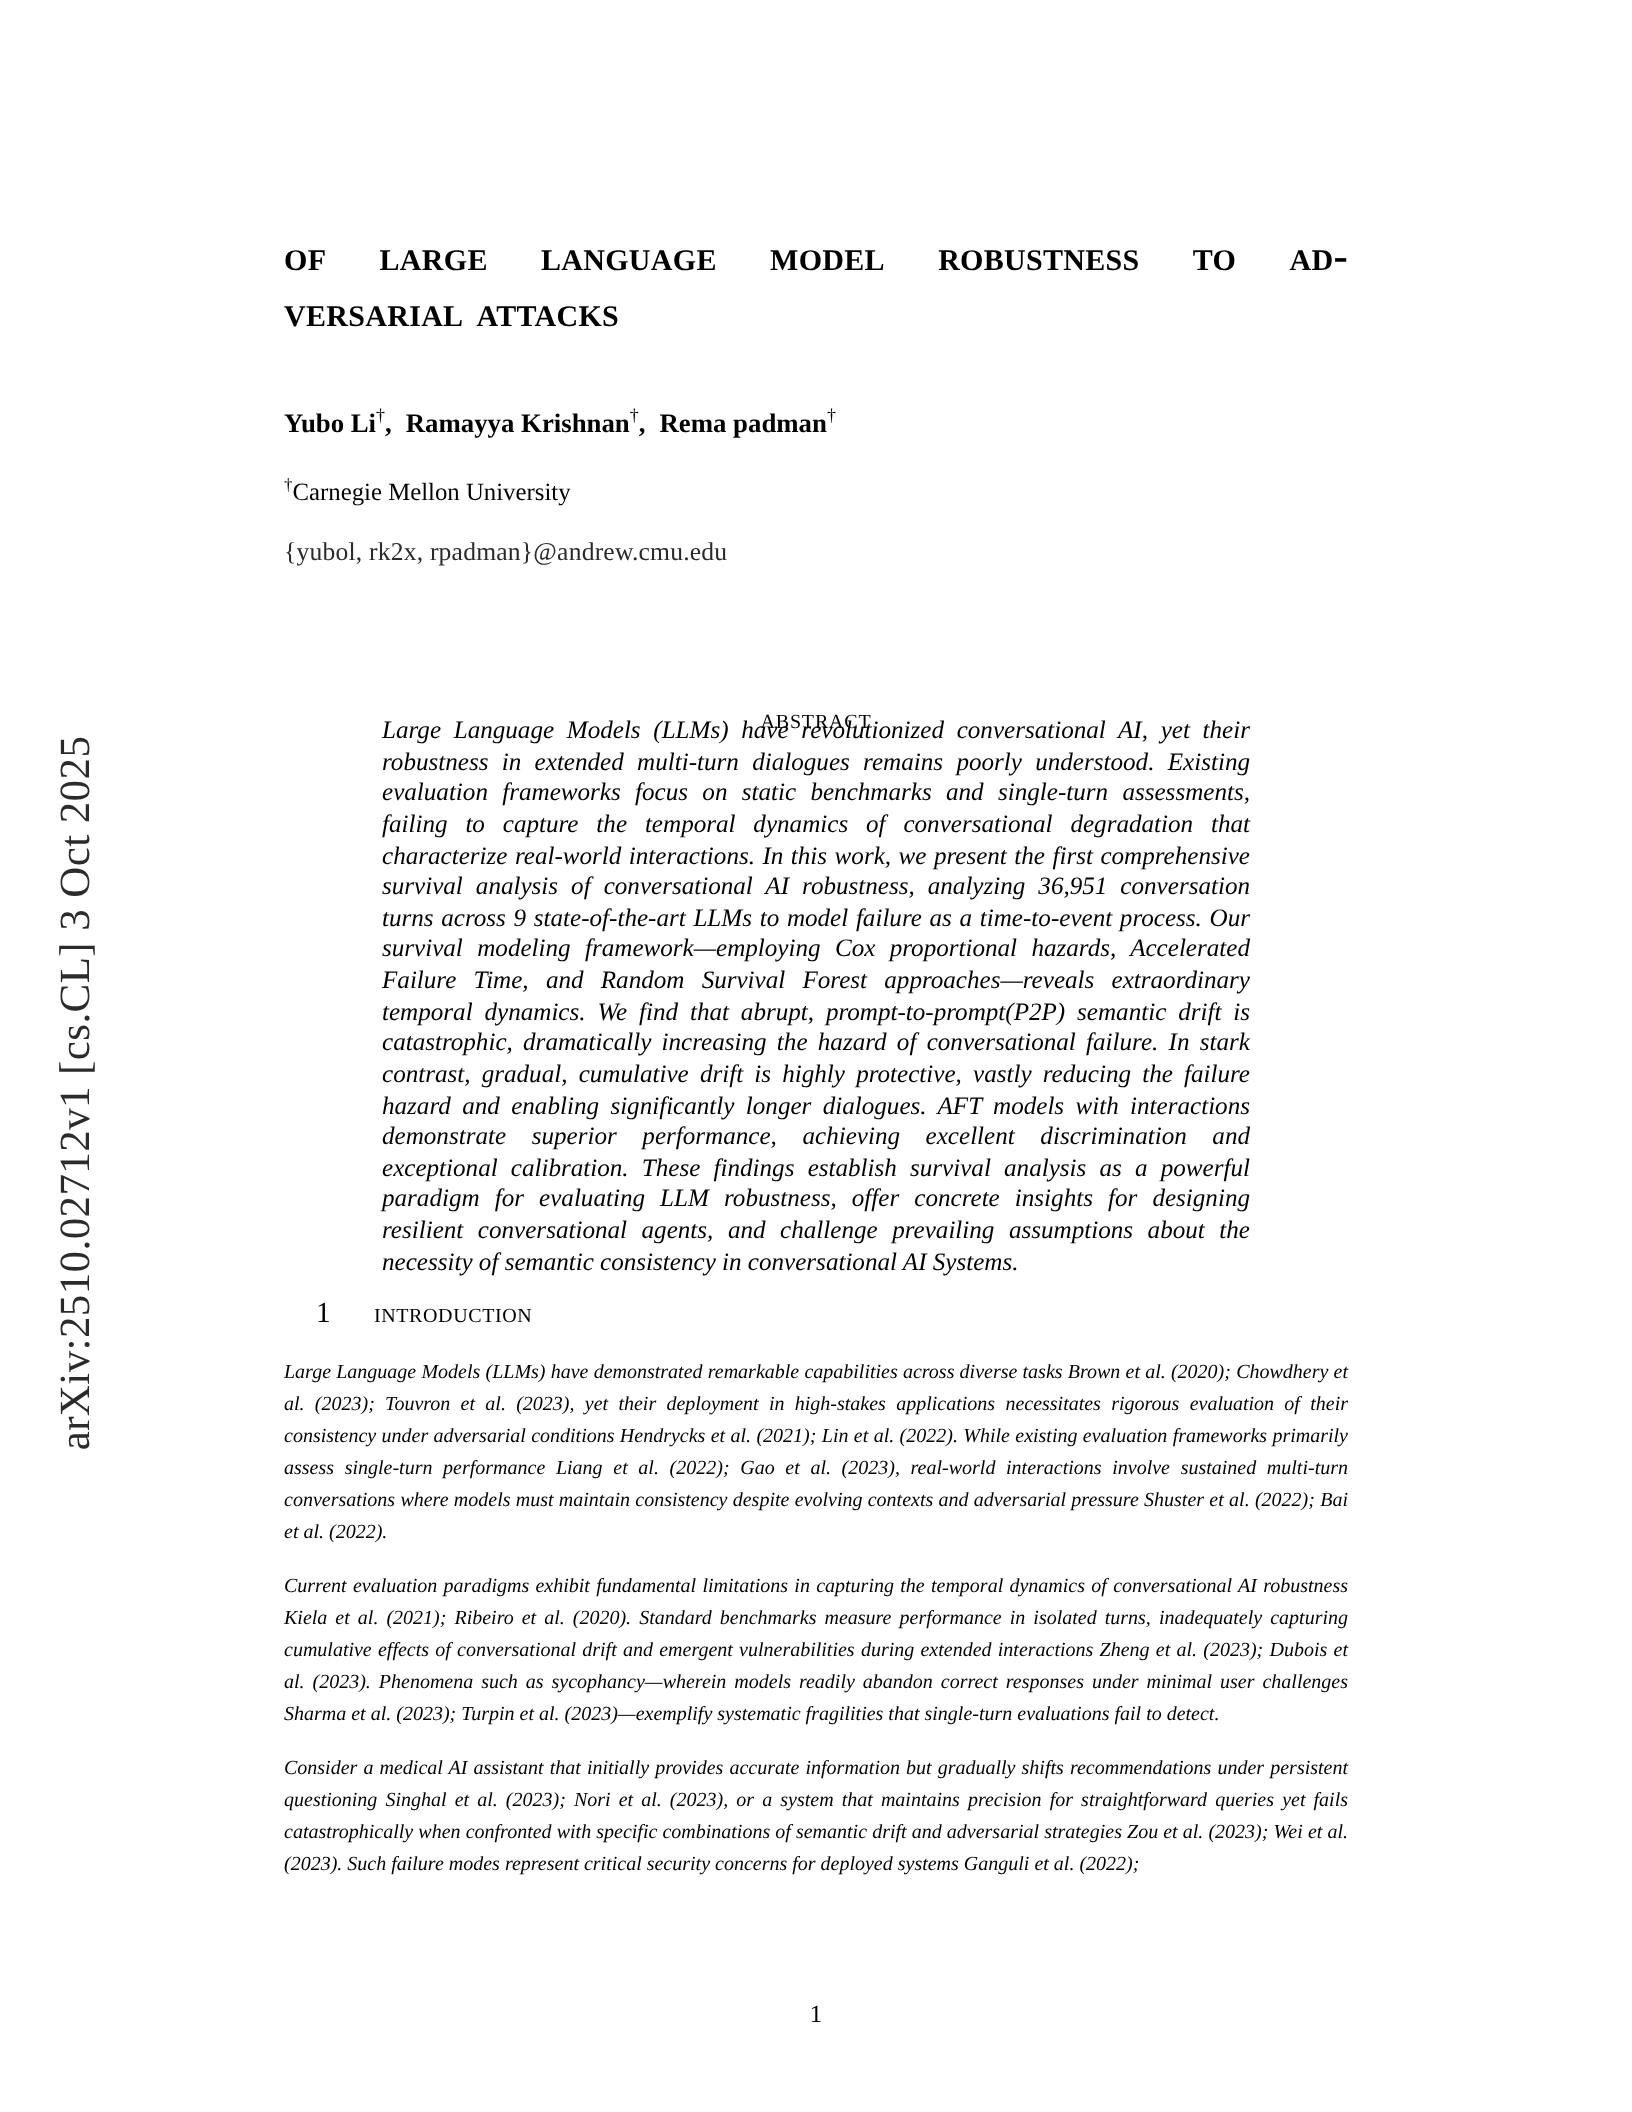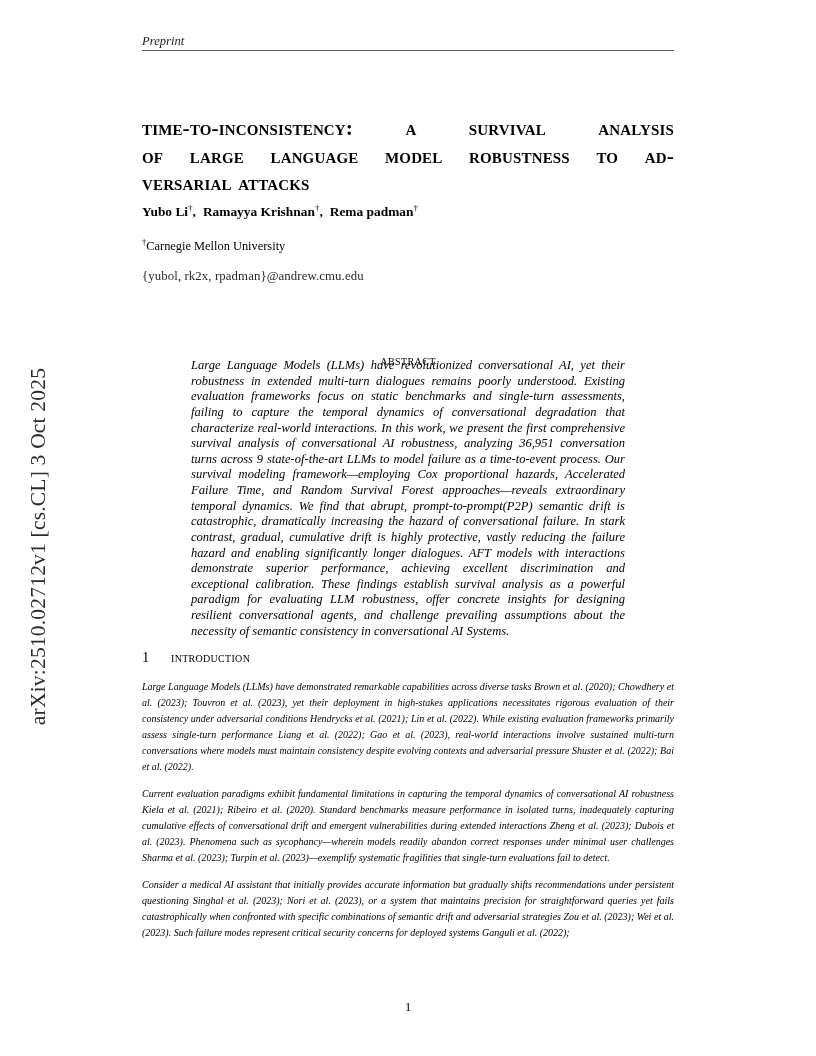--- a/index.html
+++ b/index.html
@@ -154,21 +154,21 @@
     text-align: justify;
     text-justify: inter-word;
     hyphens: manual;
     font-style: italic;
   }
 
   
   #sec-intro {
     position: absolute;
     top: 649px;
-    left: 0;
+    left: 16px;
     width: 532px;
     font-size: 14.6px;
     letter-spacing: 0.3px;
   }
   #sec-intro .num {
     display: inline-block;
     width: 29px;
     font-variant: normal;
     text-transform: none;
   }
@@ -205,27 +205,22 @@
 </style>
 </head>
 <body>
 
 <div id="arxiv-stamp">
   <div class="arxiv-text">arXiv:2510.02712v1  [cs.CL]  3 Oct 2025</div>
 </div>
 
 <div id="page">
 
-  <div id="header">
-    <div class="preprint">Preprint</div>
-    <div class="rule"></div>
-  </div>
 
   <h1 id="title">
-    <span class="ttl-line just">Time-to-Inconsistency:   A Survival Analysis</span>
     <span class="ttl-line just">of Large Language Model Robustness to Ad-</span>
     <span class="ttl-line">versarial Attacks</span>
   </h1>
 
   <div id="affiliation">
     <sup class="dag">†</sup><span>Carnegie Mellon University</span>
   </div>
 
   <div id="authors">
     <span>Yubo Li</span><sup class="dag">†</sup><span>,</span><span class="sep"></span><span>Ramayya Krishnan</span><sup class="dag">†</sup><span>,</span><span class="sep"></span><span>Rema padman</span><sup class="dag">†</sup>

